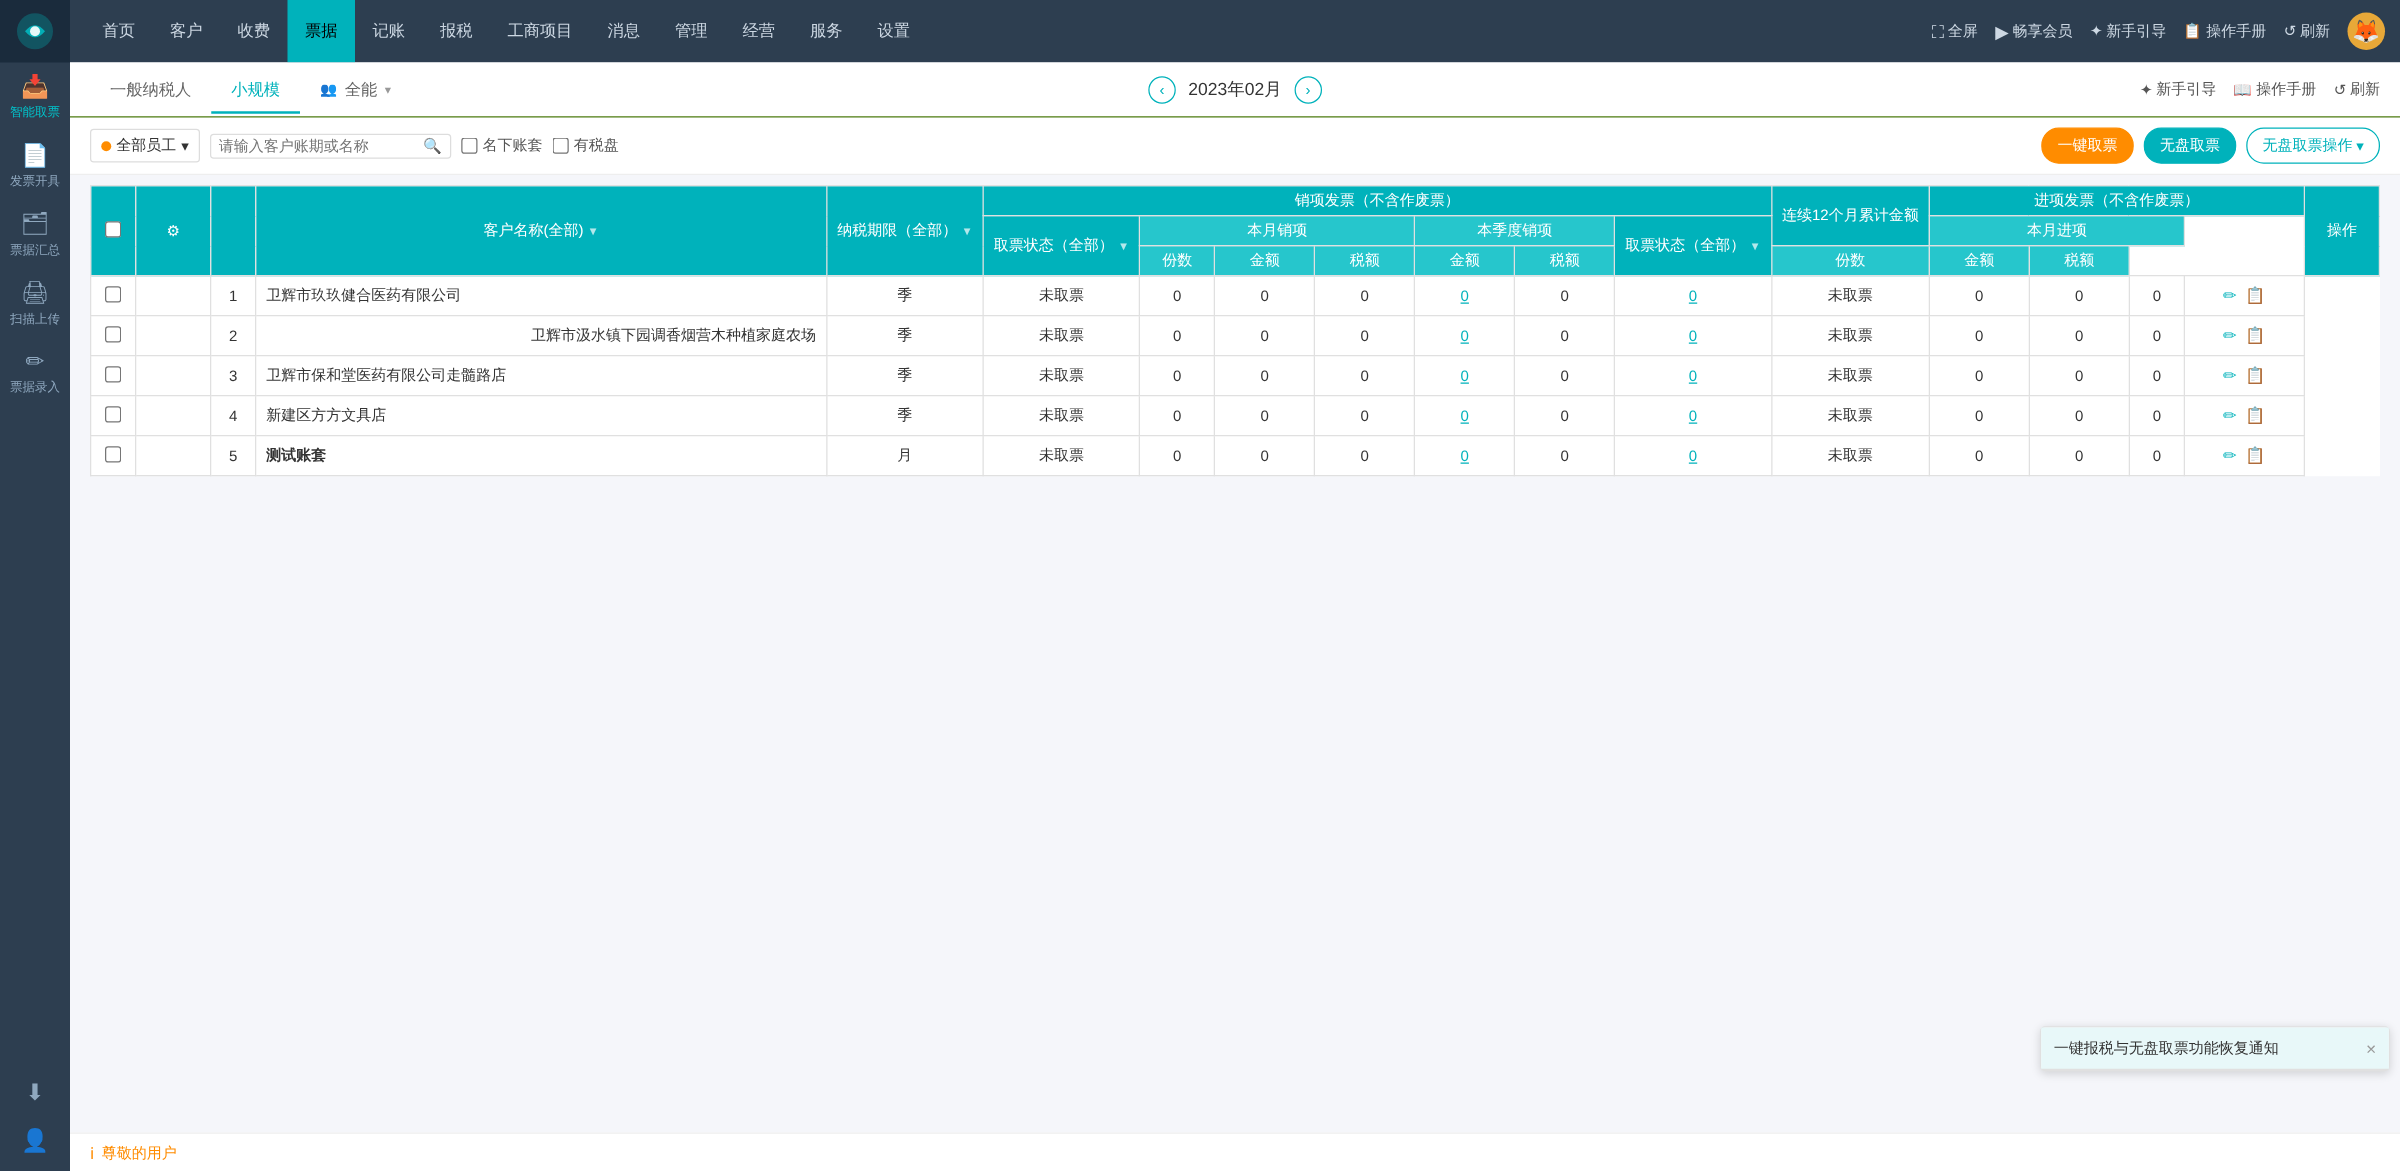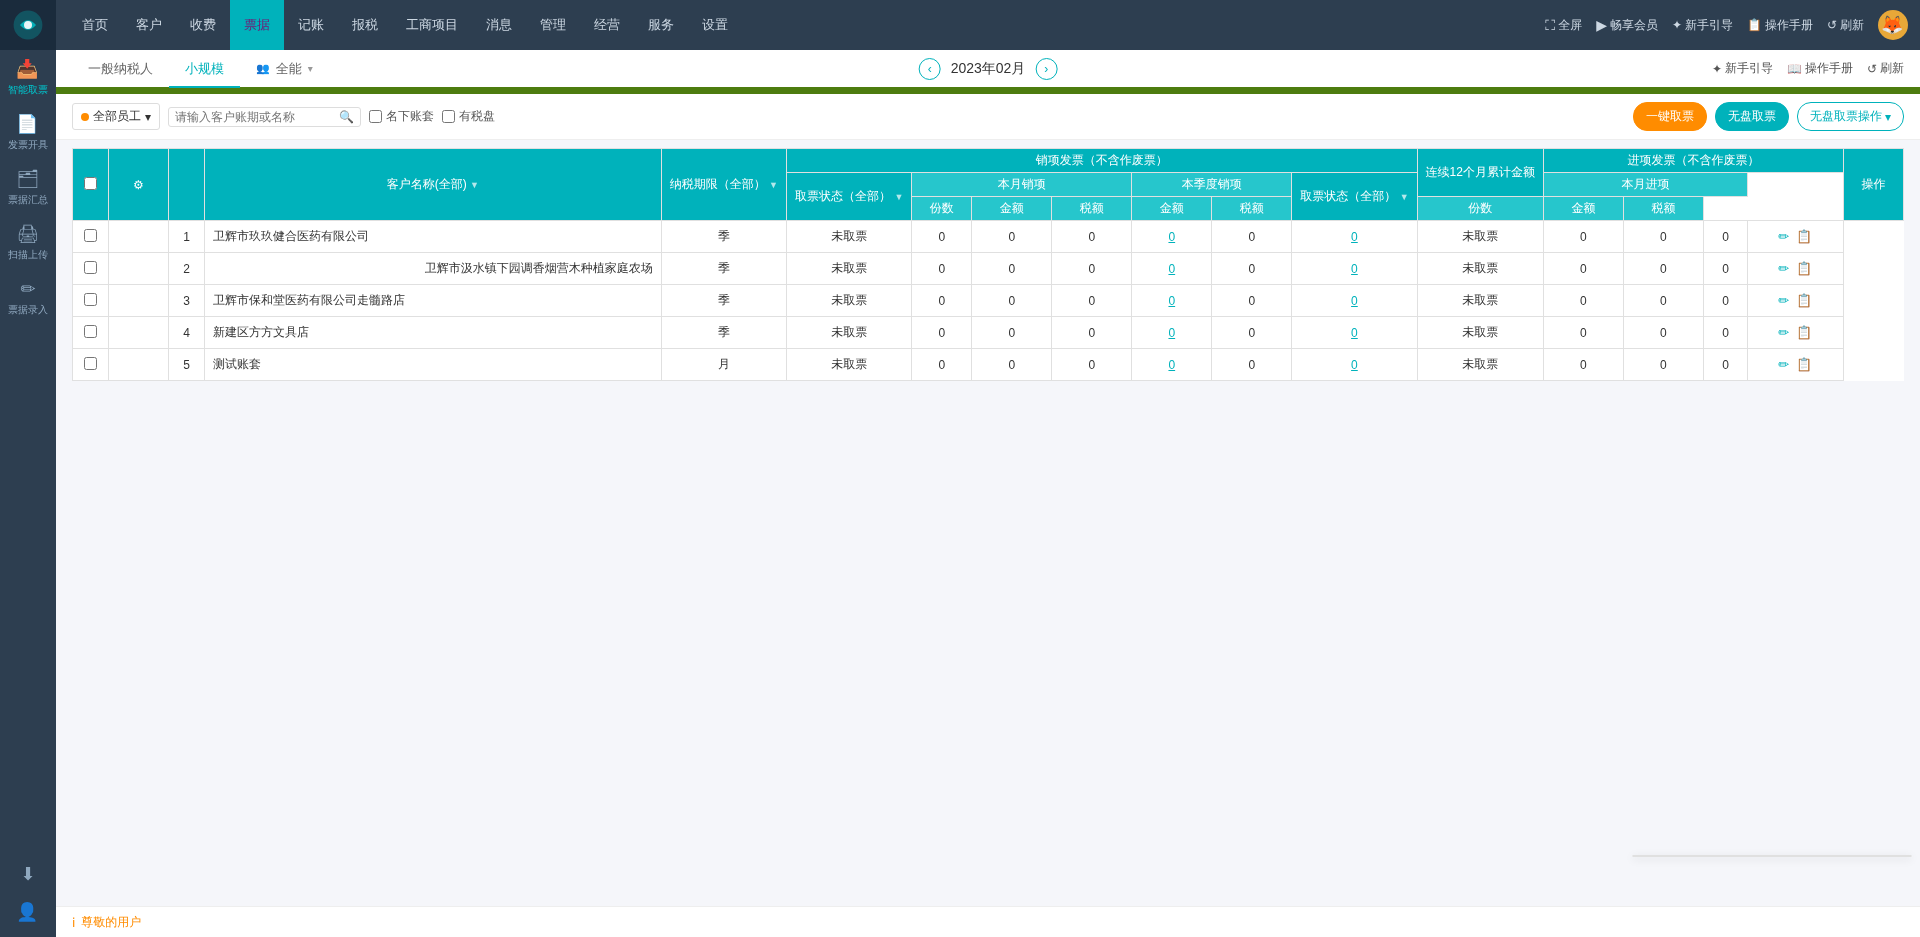--- a/index.html
+++ b/index.html
@@ -65,21 +65,21 @@
     .topnav-item {
       padding: 0 14px;
       height: 50px;
       display: flex;
       align-items: center;
       color: #cdd8e3;
       cursor: pointer;
       font-size: 13px;
       transition: color 0.2s;
     }
-    .topnav-item.active { background: #00b2bb; color: #701a75; }
+    .topnav-item.active { background: #00b2bb; color: #000000; }
     .topnav-right {
       margin-left: auto;
       display: flex;
       align-items: center;
       gap: 14px;
       color: #cdd8e3;
       font-size: 12px;
     }
     .topnav-right-item {
       display: flex;
@@ -131,21 +131,21 @@
       display: flex; align-items: center; justify-content: center;
       font-size: 12px;
     }
     .period-text { font-size: 14px; font-weight: 500; color: #333; }
 
     .tab-header {
       background: #fff;
       display: flex;
       align-items: center;
       padding: 0 16px;
-      border-bottom: 7px solid #4d7c0f;
+      border-bottom: 1px solid #4d7c0f;
       flex-shrink: 0;
       position: relative;
       height: 44px;
     }
 
     
     .btn {
       padding: 5px 12px;
       border-radius: 14px;
       border: 1px solid #ddd;
@@ -602,21 +602,21 @@
       <td>0</td>
       <td>
         <span style="color:#00b2bb; cursor:pointer; font-size:13px;">✏</span>
         <span style="color:#00b2bb; cursor:pointer; font-size:13px; margin-left:4px;">📋</span>
       </td>
     </tr>
             <tr>
       <td><input type="checkbox" style=""></td>
       <td></td>
       <td>5</td>
-      <td style="text-align:left;">测试账套</td>
+      <td style="text-align:left;font-weight:bold;">测试账套</td>
       <td>月</td>
       <td>未取票</td>
       <td>0</td>
       <td>0</td>
       <td>0</td>
       <td><span class="teal-underline">0</span></td>
       <td>0</td>
       <td><span class="teal-underline">0</span></td>
       <td>未取票</td>
       <td>0</td>
@@ -632,13 +632,17 @@
     </div>
 
     <div class="bottom-bar">
       <span style="color:#ff8c00; font-size:13px;">ℹ</span>
       <a class="tax-link">尊敬的用户</a>
     </div>
   </div>
 </div>
 
 <div class="notification-popup">
+  <div class="notification-header">
+    <span>一键报税与无盘取票功能恢复通知</span>
+    <span class="notification-close">×</span>
+  </div>
 </div>
 
 </body></html>

